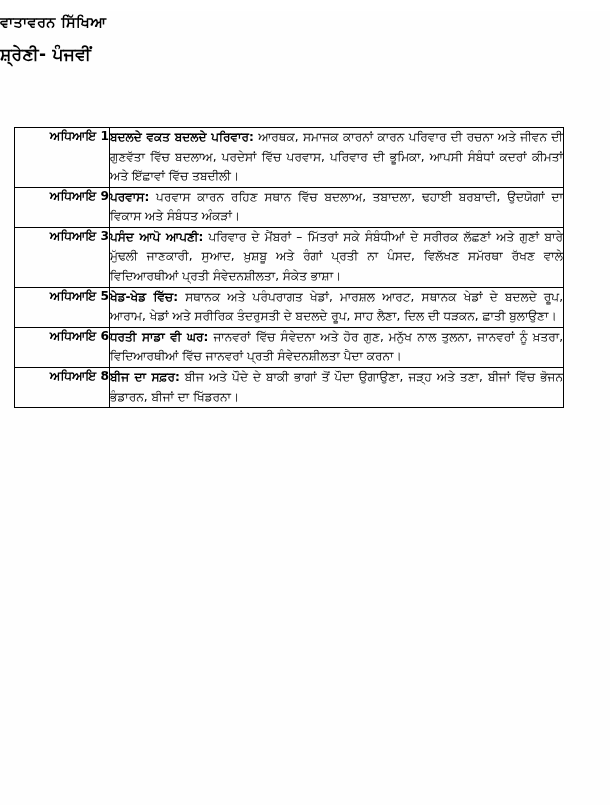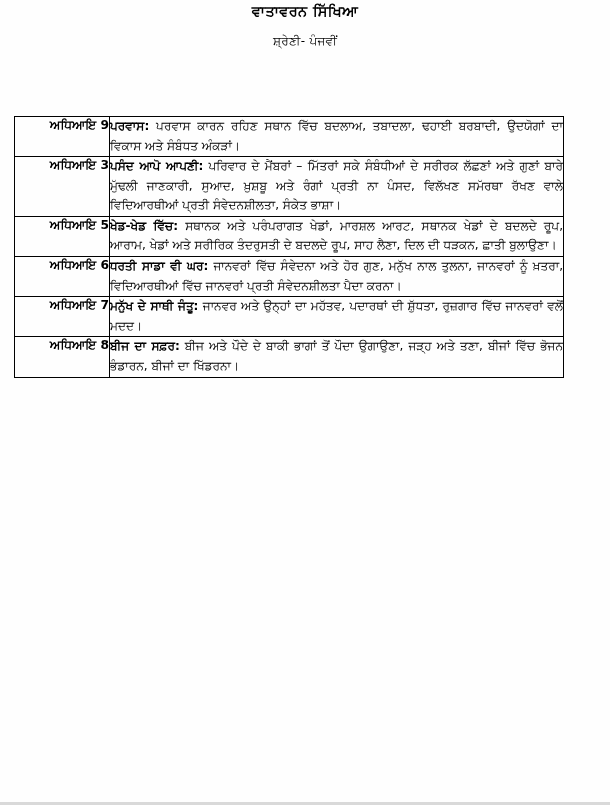--- a/index.html
+++ b/index.html
@@ -21,32 +21,32 @@
     width: 610px;
     height: 805px;
     background: #fefefe;
     position: relative;
     box-sizing: border-box;
   }
 
   
   .heading-block {
     padding-top: 4px;
-    text-align: center;
+    margin-top: 11px;
   }
   .doc-title {
     font-size: 14.5px;
     font-weight: bold;
     letter-spacing: 0.4px;
     line-height: 1.0;
     margin: 0 0 16px 0;
   }
   .doc-subtitle {
-    font-size: 12px;
-    font-weight: normal;
+    font-size: 17px;
+    font-weight: bold;
     letter-spacing: 0.3px;
     line-height: 1.0;
     margin: 0 0 17px 0;
   }
   .doc-syllabus {
     font-size: 13.5px;
     font-weight: bold;
     letter-spacing: 0.3px;
     line-height: 1.0;
     margin: 0;
@@ -115,20 +115,24 @@
 
   <div class="heading-block">
     <div class="doc-title">ਵਾਤਾਵਰਨ ਸਿੱਖਿਆ</div>
     <div class="doc-subtitle">ਸ਼੍ਰੇਣੀ- ਪੰਜਵੀਂ</div>
   </div>
 
   <div class="table-wrap">
     <table class="syllabus">
       <tbody>
 
+        <tr>
+          <td class="ch-col">ਅਧਿਆਇ 1</td>
+          <td class="desc-col"><span class="topic">ਬਦਲਦੇ ਵਕਤ ਬਦਲਦੇ ਪਰਿਵਾਰ:</span><span class="body"> ਆਰਥਕ, ਸਮਾਜਕ ਕਾਰਨਾਂ ਕਾਰਨ ਪਰਿਵਾਰ ਦੀ ਰਚਨਾ ਅਤੇ ਜੀਵਨ ਦੀ ਗੁਣਵੱਤਾ ਵਿੱਚ ਬਦਲਾਅ, ਪਰਦੇਸਾਂ ਵਿੱਚ ਪਰਵਾਸ, ਪਰਿਵਾਰ ਦੀ ਭੂਮਿਕਾ, ਆਪਸੀ ਸੰਬੰਧਾਂ ਕਦਰਾਂ ਕੀਮਤਾਂ ਅਤੇ ਇੱਛਾਵਾਂ ਵਿੱਚ ਤਬਦੀਲੀ।</span></td>
+        </tr>
 
         <tr>
           <td class="ch-col">ਅਧਿਆਇ 9</td>
           <td class="desc-col"><span class="topic">ਪਰਵਾਸ:</span><span class="body"> ਪਰਵਾਸ ਕਾਰਨ ਰਹਿਣ ਸਥਾਨ ਵਿੱਚ ਬਦਲਾਅ, ਤਬਾਦਲਾ, ਢਹਾਈ ਬਰਬਾਦੀ, ਉਦਯੋਗਾਂ ਦਾ ਵਿਕਾਸ ਅਤੇ ਸੰਬੰਧਤ ਅੰਕੜਾਂ।</span></td>
         </tr>
 
         <tr>
           <td class="ch-col">ਅਧਿਆਇ 3</td>
           <td class="desc-col"><span class="topic">ਪਸੰਦ ਆਪੋ ਆਪਣੀ:</span><span class="body"> ਪਰਿਵਾਰ ਦੇ ਮੈਂਬਰਾਂ – ਮਿੱਤਰਾਂ ਸਕੇ ਸੰਬੰਧੀਆਂ ਦੇ ਸਰੀਰਕ ਲੱਛਣਾਂ ਅਤੇ ਗੁਣਾਂ ਬਾਰੇ ਮੁੱਢਲੀ ਜਾਣਕਾਰੀ, ਸੁਆਦ, ਖ਼ੁਸ਼ਬੂ ਅਤੇ ਰੰਗਾਂ ਪ੍ਰਤੀ ਨਾ ਪੰਸਦ, ਵਿਲੱਖਣ ਸਮੱਰਥਾ ਰੱਖਣ ਵਾਲੇ ਵਿਦਿਆਰਥੀਆਂ ਪ੍ਰਤੀ ਸੰਵੇਦਨਸ਼ੀਲਤਾ, ਸੰਕੇਤ ਭਾਸ਼ਾ।</span></td>
         </tr>
@@ -137,24 +141,20 @@
         <tr>
           <td class="ch-col">ਅਧਿਆਇ 5</td>
           <td class="desc-col"><span class="topic">ਖੇਡ-ਖੇਡ ਵਿੱਚ:</span><span class="body"> ਸਥਾਨਕ ਅਤੇ ਪਰੰਪਰਾਗਤ ਖੇਡਾਂ, ਮਾਰਸ਼ਲ ਆਰਟ, ਸਥਾਨਕ ਖੇਡਾਂ ਦੇ ਬਦਲਦੇ ਰੂਪ, ਆਰਾਮ, ਖੇਡਾਂ ਅਤੇ ਸਰੀਰਿਕ ਤੰਦਰੁਸਤੀ ਦੇ ਬਦਲਦੇ ਰੂਪ, ਸਾਹ ਲੈਣਾ, ਦਿਲ ਦੀ ਧੜਕਨ, ਛਾਤੀ ਬੁਲਾਉਣਾ।</span></td>
         </tr>
 
         <tr>
           <td class="ch-col">ਅਧਿਆਇ 6</td>
           <td class="desc-col"><span class="topic">ਧਰਤੀ ਸਾਡਾ ਵੀ ਘਰ:</span><span class="body"> ਜਾਨਵਰਾਂ ਵਿੱਚ ਸੰਵੇਦਨਾ ਅਤੇ ਹੋਰ ਗੁਣ, ਮਨੁੱਖ ਨਾਲ ਤੁਲਨਾ, ਜਾਨਵਰਾਂ ਨੂੰ ਖ਼ਤਰਾ, ਵਿਦਿਆਰਥੀਆਂ ਵਿੱਚ ਜਾਨਵਰਾਂ ਪ੍ਰਤੀ ਸੰਵੇਦਨਸ਼ੀਲਤਾ ਪੈਦਾ ਕਰਨਾ।</span></td>
         </tr>
 
-        <tr>
-          <td class="ch-col">ਅਧਿਆਇ 7</td>
-          <td class="desc-col"><span class="topic">ਮਨੁੱਖ ਦੇ ਸਾਥੀ ਜੰਤੂ:</span><span class="body"> ਜਾਨਵਰ ਅਤੇ ਉਨ੍ਹਾਂ ਦਾ ਮਹੱਤਵ, ਪਦਾਰਥਾਂ ਦੀ ਸ਼ੁੱਧਤਾ, ਰੁਜ਼ਗਾਰ ਵਿੱਚ ਜਾਨਵਰਾਂ ਵਲੋਂ ਮਦਦ।</span></td>
-        </tr>
 
         <tr>
           <td class="ch-col">ਅਧਿਆਇ 8</td>
           <td class="desc-col"><span class="topic">ਬੀਜ ਦਾ ਸਫ਼ਰ:</span><span class="body"> ਬੀਜ ਅਤੇ ਪੌਦੇ ਦੇ ਬਾਕੀ ਭਾਗਾਂ ਤੋਂ ਪੌਦਾ ਉਗਾਉਣਾ, ਜੜ੍ਹ ਅਤੇ ਤਣਾ, ਬੀਜਾਂ ਵਿੱਚ ਭੋਜਨ ਭੰਡਾਰਨ, ਬੀਜਾਂ ਦਾ ਖਿੱਡਰਨਾ।</span></td>
         </tr>
 
 
 
       </tbody>
     </table>

